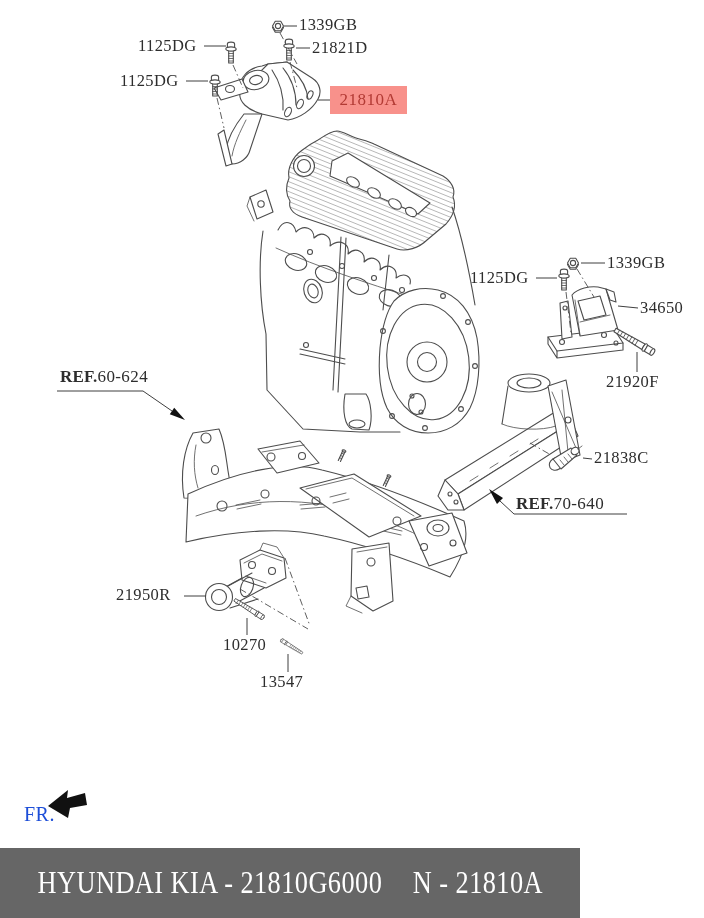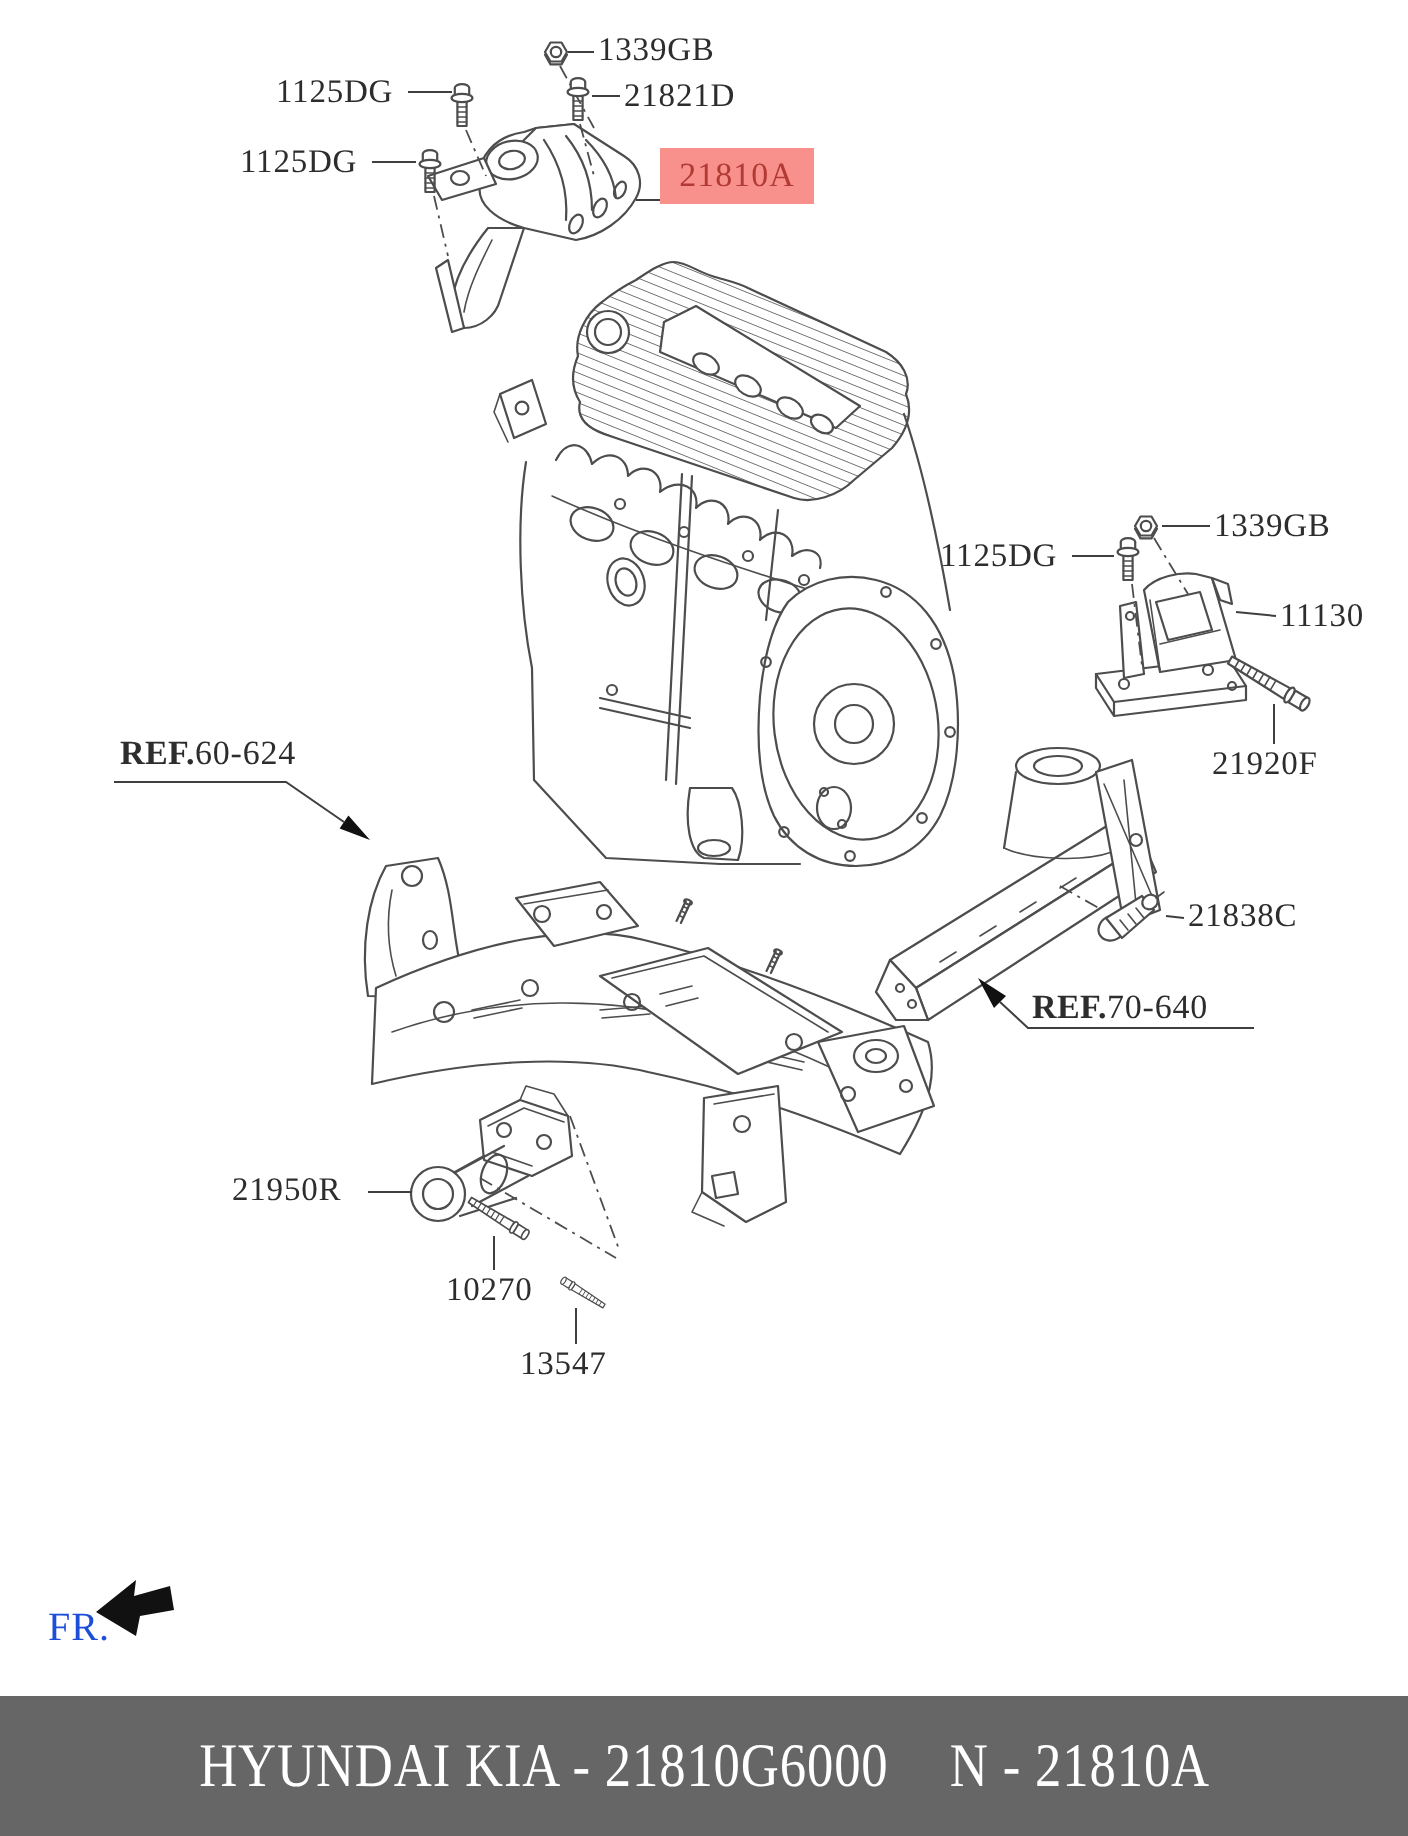--- a/index.html
+++ b/index.html
@@ -7,24 +7,24 @@
          font-family:Liberation Serif, serif;padding-left:21px;}
   svg.art{position:absolute;left:0;top:0;}
   .ln{fill:none;stroke:#4d4d4d;stroke-width:1.1;stroke-linejoin:round;stroke-linecap:round;}
   .thin{stroke-width:0.8;}
   .fw{fill:#ffffff;}
   .dd{fill:none;stroke:#4d4d4d;stroke-width:0.9;stroke-dasharray:7 3 1.5 3;}
   .ldr{fill:none;stroke:#3f3f3f;stroke-width:1;}
   .blk{fill:#111;stroke:none;}
   .lbl{position:absolute;font-size:16.5px;letter-spacing:.4px;color:#2d2d2d;white-space:nowrap;line-height:1;}
   .ref .p{font-weight:bold;letter-spacing:.2px;}
-  .hl{position:absolute;left:330px;top:74px;width:77px;height:28px;background:#f8918b;
+  .hl{position:absolute;left:330px;top:86px;width:77px;height:28px;background:#f8918b;
       display:flex;align-items:center;justify-content:center;color:#b23a34;font-size:17px;letter-spacing:.5px;}
   .fr{position:absolute;left:24px;top:803px;font-size:20px;color:#1d4ed8;letter-spacing:.5px;}
-  .footer{position:absolute;left:0;top:848px;width:704px;height:70px;background:#666666;
+  .footer{position:absolute;left:0;top:848px;width:580px;height:70px;background:#666666;
           display:flex;align-items:center;justify-content:center;}
   .footer .inner{display:flex;gap:36px;transform:scaleX(.85);white-space:nowrap;
                  color:#fff;font-size:31px;letter-spacing:.5px;}
 </style>
 </head>
 <body>
 
 <div id="stage">
 
 <svg class="art" width="704" height="918" viewBox="0 0 704 918">
@@ -280,21 +280,21 @@
   <path class="blk" d="M48,806 L68,790 L67,798 L85,793 L87,805 L70,808 L68,818 Z"></path>
 </svg>
 
 <div class="lbl" style="left:299px;top:17px">1339GB</div>
 <div class="lbl" style="left:138px;top:38px">1125DG</div>
 <div class="lbl" style="left:312px;top:40px">21821D</div>
 <div class="lbl" style="left:120px;top:73px">1125DG</div>
 <div class="hl">21810A</div>
 <div class="lbl" style="left:607px;top:255px">1339GB</div>
 <div class="lbl" style="left:470px;top:270px">1125DG</div>
-<div class="lbl" style="left:640px;top:300px">11130</div>
+<div class="lbl" style="left:640px;top:300px">34650</div>
 <div class="lbl" style="left:606px;top:374px">21920F</div>
 <div class="lbl ref" style="left:60px;top:368px;font-size:17px">
   <span class="p">REF.</span><span>60-624</span>
 </div>
 <div class="lbl" style="left:594px;top:450px">21838C</div>
 <div class="lbl ref" style="left:516px;top:495px;font-size:17px">
   <span class="p">REF.</span><span>70-640</span>
 </div>
 <div class="lbl" style="left:116px;top:587px">21950R</div>
 <div class="lbl" style="left:223px;top:637px">10270</div>

